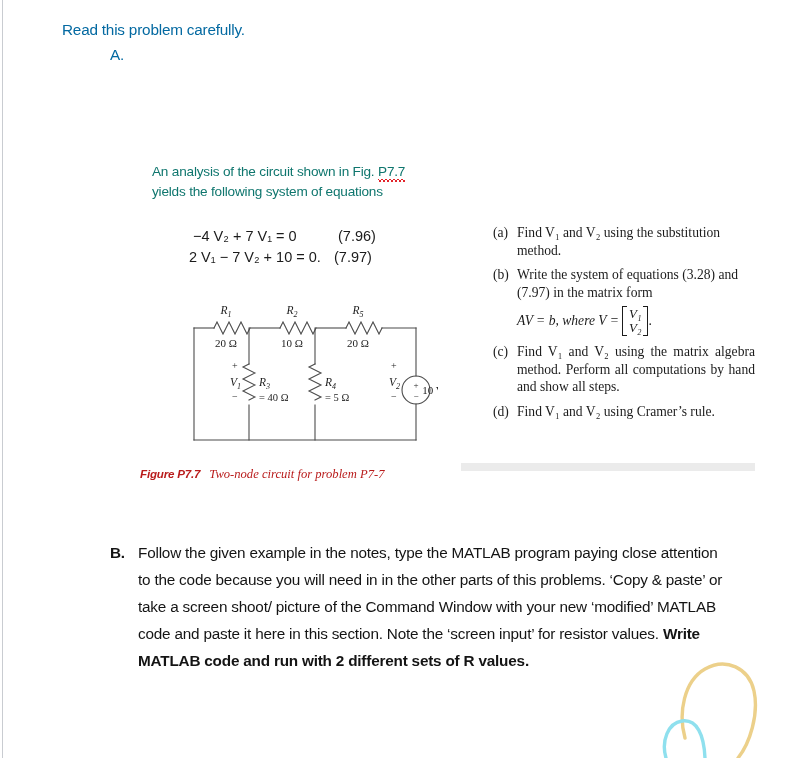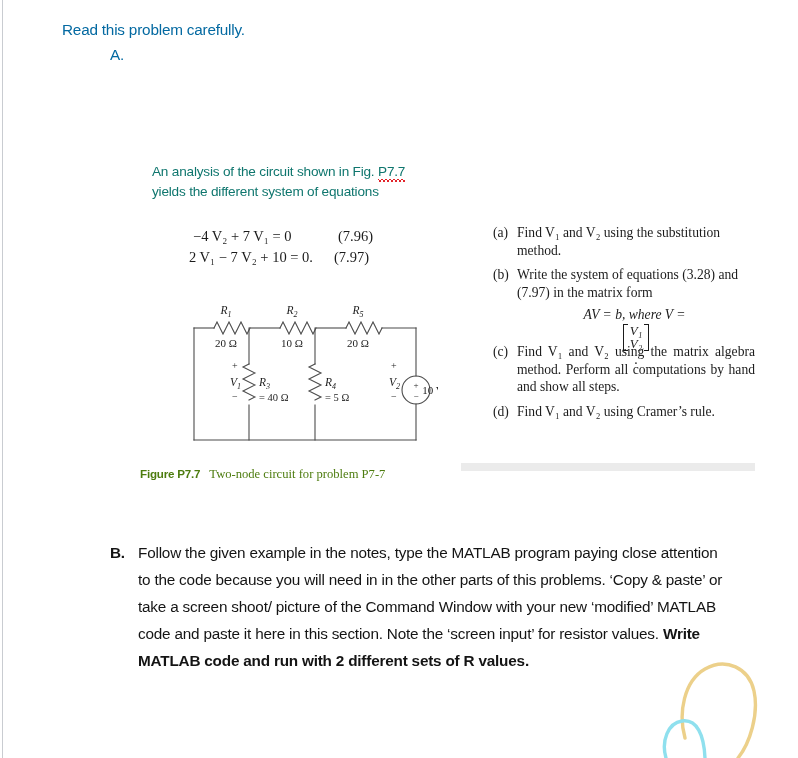--- a/index.html
+++ b/index.html
@@ -83,21 +83,21 @@
       linear-gradient(-45deg, transparent 45%, #e2242b 45%, #e2242b 55%, transparent 55%);
     background-size: 4px 4px;
     background-repeat: repeat-x;
   }
 
   
   .equations {
     position: absolute;
     left: 193px;
     top: 78px;
-    font-family: Liberation Serif, serif;
+    font-family: Liberation Sans, sans-serif;
     font-size: 14.5px;
     color: #1b1b1b;
   }
   .eq-row {
     display: flex;
     align-items: baseline;
     height: 21px;
   }
   .eq-body { width: 145px; text-align: left; white-space: nowrap; }
   .eq-num  { width: 60px; text-align: left; white-space: nowrap; }
@@ -113,22 +113,23 @@
     height: 155px;
   }
   .circuit-wrap svg { display: block; }
 
   .fig-caption {
     position: absolute;
     left: 140px;
     top: 317px;
     font-family: "Liberation Serif", serif;
     font-size: 12.6px;
-    color: #4d7c0f;
+    color: #b91c1c;
     white-space: nowrap;
+    font-style: italic;
   }
   .fig-caption .cap-label {
     font-family: "Liberation Sans", sans-serif;
     font-weight: bold;
     font-size: 11.6px;
     letter-spacing: -0.2px;
   }
   .fig-caption .cap-text { margin-left: 9px; }
 
   
@@ -151,21 +152,20 @@
     width: 24px;
   }
   .rc-item .rc-body { flex: 1 1 auto; }
   .rc-body.justify { text-align: justify; text-align-last: left; }
 
   .matrix-line {
     display: flex;
     align-items: center;
     margin-top: 5px;
     height: 30px;
-    flex-direction: column;
   }
   .matrix-line .mtext { margin-right: 3px; }
   .bracket-matrix {
     display: inline-flex;
     align-items: center;
     position: relative;
     padding: 0 5px;
     height: 30px;
   }
   .bracket-matrix::before,
@@ -237,21 +237,21 @@
     <div class="marker">A.</div>
   </div>
 </div>
 
 <div class="excerpt">
 
   <div class="excerpt-intro">
     <div>
       <span>An analysis of the circuit shown in Fig. </span><span class="misspell">P7.7</span>
     </div>
-    <div>yields the different system of equations</div>
+    <div>yields the following system of equations</div>
   </div>
 
   <div class="equations">
     <div class="eq-row r1">
       <span class="eq-body">−4 V₂ + 7 V₁ = 0</span>
       <span class="eq-num">(7.96)</span>
     </div>
     <div class="eq-row r2">
       <span class="eq-body">2 V₁ − 7 V₂ + 10 = 0.</span>
       <span class="eq-num">(7.97)</span>

